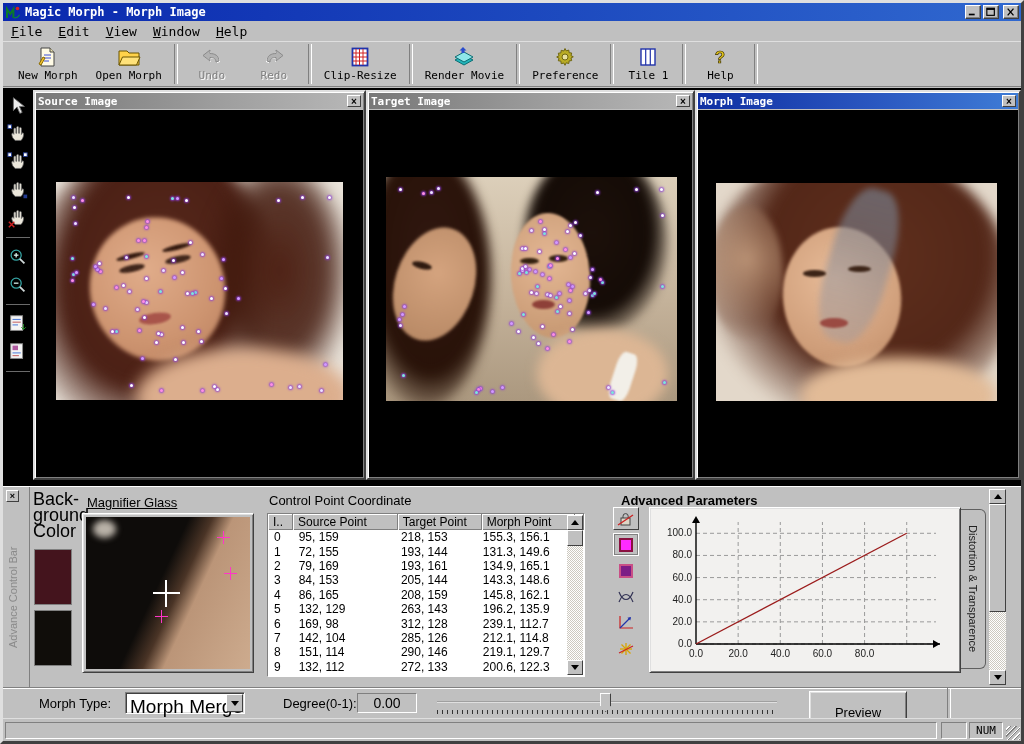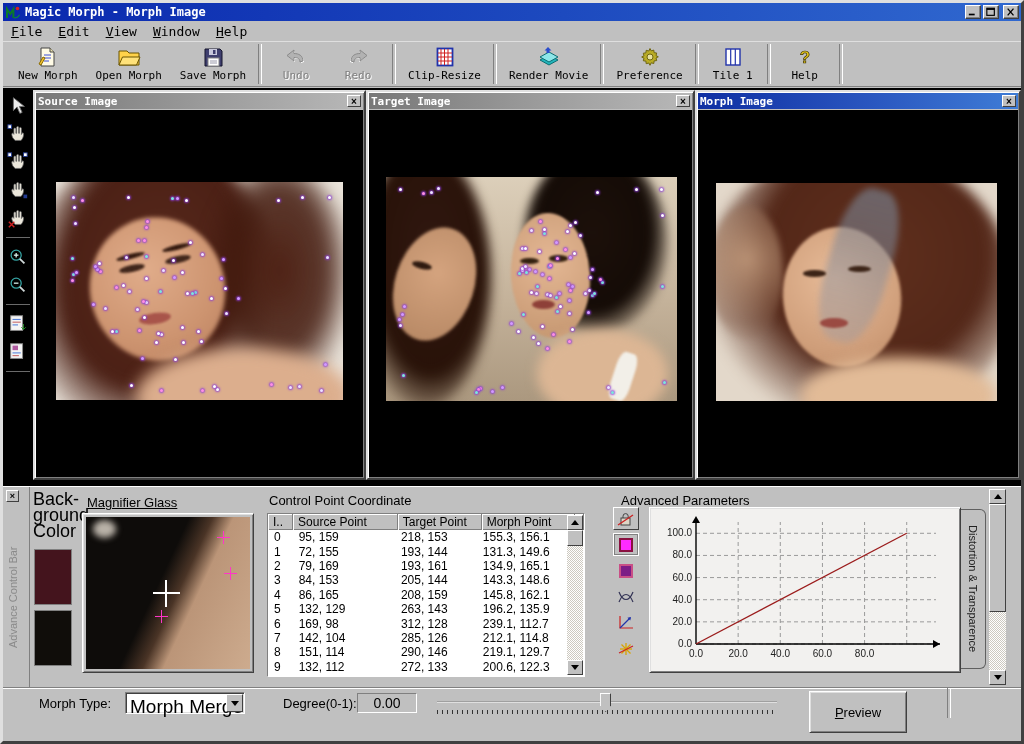--- a/index.html
+++ b/index.html
@@ -237,31 +237,20 @@
             <path d="M3 18l4-7 2 1-4 7z" fill="#f2c230" stroke="#8a6a00"></path>
           </svg></span>
         <span class="tb-label">New Morph</span>
       </button>
       <button class="tb-btn">
         <span class="tb-ic"><svg viewBox="0 0 24 22">
             <path d="M2 5h8l2 2h10v12H2z" fill="#ffd24a" stroke="#6b5400"></path>
             <path d="M2 19l3.5-8H23l-3.5 8z" fill="#ffe27a" stroke="#6b5400"></path>
           </svg></span>
         <span class="tb-label">Open Morph</span>
-      </button>
-      <button class="tb-btn">
-        <span class="tb-ic"><svg viewBox="0 0 24 22">
-            <path d="M4 3h15l2 2v15H4z" fill="#3f3f6e" stroke="#15152c"></path>
-            <rect x="8" y="3" width="8" height="6" fill="#c8c8dc"></rect>
-            <rect x="12" y="4" width="2.5" height="4" fill="#3f3f6e"></rect>
-            <rect x="7" y="12" width="11" height="8" fill="#fff" stroke="#888"></rect>
-            <line x1="9" y1="15" x2="16" y2="15" stroke="#99a"></line>
-            <line x1="9" y1="17" x2="16" y2="17" stroke="#99a"></line>
-          </svg></span>
-        <span class="tb-label">Save Morph</span>
       </button>
       <div class="tb-sep"></div>
       <button class="tb-btn disabled">
         <span class="tb-ic"><svg viewBox="0 0 24 22">
             <path d="M20 16c0-5.5-4.5-7.5-9-7.5V5L4 10.5 11 16v-3.5c3.5 0 6 1 6 4.5z" fill="#fff"></path>
             <path d="M19 15c0-5.5-4.5-7.5-9-7.5V4L3 9.5 10 15v-3.5c3.5 0 6 1 6 4.5z" fill="#b2b2b2" stroke="#8a8a8a"></path>
           </svg></span>
         <span class="tb-label">Undo</span>
       </button>
       <button class="tb-btn disabled">
@@ -683,21 +672,21 @@
         <div class="sb-btn sb-up">
             <div class="arr-up"></div>
           </div>
         <div class="sb-thumb" style="top:15px;height:16px;"></div>
         <div class="sb-btn sb-down">
             <div class="arr-down"></div>
           </div>
       </div>
     </div>
 
-    <div class="group-label" style="left:618px;top:6px;">Advanced Parameters</div>
+    <div class="group-label" style="left:618px;top:6px;font-weight:bold;">Advanced Parameters</div>
     <div class="mini-tools" id="miniTools">
         <button class="mini raised">
           <svg viewBox="0 0 20 18">
             <rect x="5" y="8" width="9" height="7" fill="#ddd6c6" stroke="#444"></rect>
             <path d="M7 8V6.2a2.6 2.6 0 0 1 5.2 0V8" fill="none" stroke="#444"></path>
             <line x1="2" y1="15" x2="17" y2="5" stroke="#cc2222" stroke-width="1.3"></line>
           </svg>
         </button>
         <button class="mini selected">
           <svg viewBox="0 0 20 18">
@@ -792,13 +781,19 @@
     <div class="degree-box sunken1">0.00</div>
     <div class="slider">
       <div class="slider-track"></div>
       <div class="slider-ticks"></div>
       <div class="slider-thumb" id="sliderThumb" style="left: 48%;"></div>
     </div>
     <button class="preview-btn raised2" id="previewBtn"><u>P</u>review</button>
     <div class="cr-divider"></div>
   </div>
 
+  <div class="statusbar">
+    <div class="sb-panel sunken1" style="left:2px;width:932px;"></div>
+    <div class="sb-panel sunken1" style="left:938px;width:26px;"></div>
+    <div class="sb-panel sunken1" style="left:966px;width:34px;">NUM</div>
+    <div class="grip"></div>
+  </div>
 </div>
 
 </body></html>

